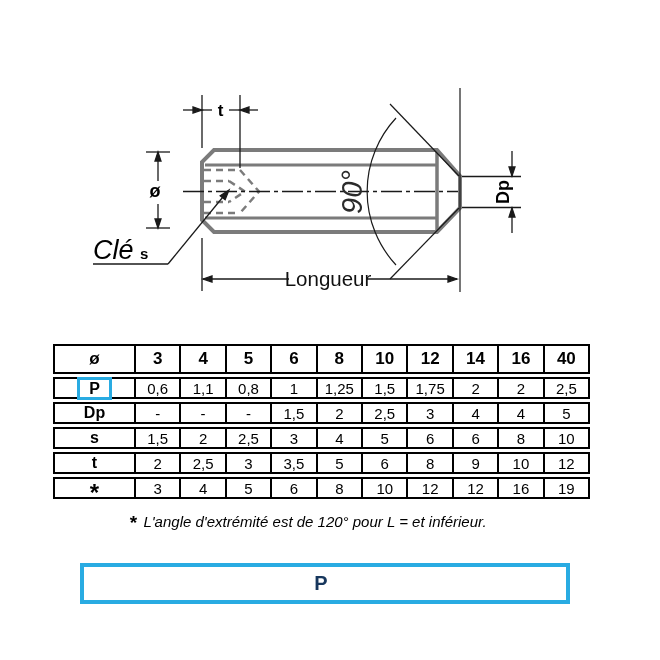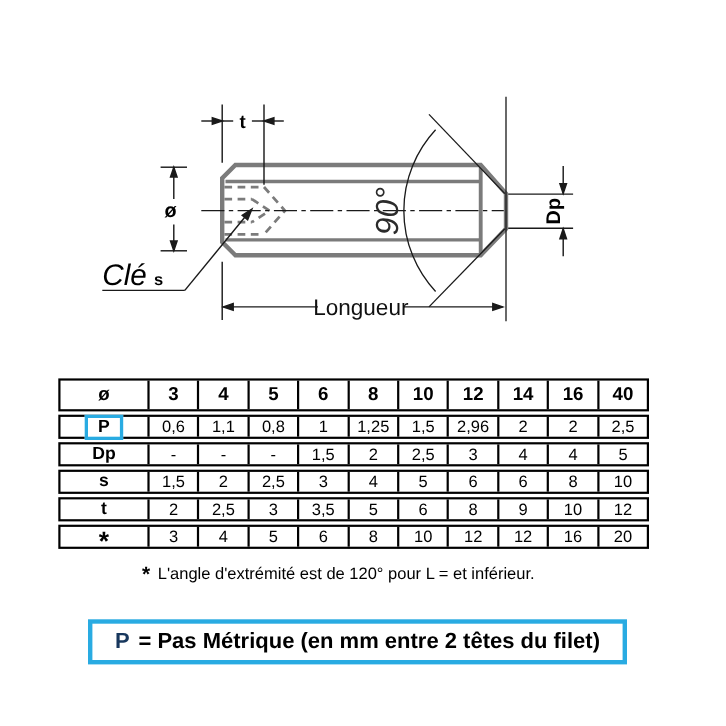--- a/index.html
+++ b/index.html
@@ -17,21 +17,21 @@
   .cell:last-child{border-right:none;}
   .cell.first{flex:0 0 79px;}
   .trow.header .cell{font-weight:bold;font-size:17px;}
   .cell.label{font-weight:bold;font-size:16px;}
   .cell.label.star{font-size:24px;}
   .cell.label.star span{position:relative;top:5px;}
   .hl{display:inline-block;border:3px solid #29abe2;padding:0 9px;line-height:17px;
       background:#fff;font-weight:bold;}
 
   
-  .footnote{position:absolute;left:129px;top:512px;white-space:nowrap;}
+  .footnote{position:absolute;left:129px;top:512px;white-space:nowrap;font-style:italic;}
   .fn-marker{font-weight:bold;font-size:19px;vertical-align:-2px;margin-right:7px;}
   .fn-text{font-size:15px;}
 
   
   .legend-box{position:absolute;left:80px;top:563px;width:490px;height:41px;
       box-sizing:border-box;border:4px solid #29abe2;background:#fff;
       display:flex;align-items:center;justify-content:center;
       font-weight:bold;font-size:20px;white-space:nowrap;}
   .legend-term{margin-right:8px;}
 </style>
@@ -136,21 +136,21 @@
         <div class="trow">
           <div class="cell first label">
             <span class="hl" style="border-color: rgb(41, 171, 226);">P</span>
           </div>
           <div class="cell">0,6</div>
           <div class="cell">1,1</div>
           <div class="cell">0,8</div>
           <div class="cell">1</div>
           <div class="cell">1,25</div>
           <div class="cell">1,5</div>
-          <div class="cell">2,96</div>
+          <div class="cell">1,75</div>
           <div class="cell">2</div>
           <div class="cell">2</div>
           <div class="cell">2,5</div>
         </div>
         <div class="trow">
           <div class="cell first label">
             <span>Dp</span>
           </div>
           <div class="cell">-</div>
           <div class="cell">-</div>
@@ -199,27 +199,26 @@
           </div>
           <div class="cell">3</div>
           <div class="cell">4</div>
           <div class="cell">5</div>
           <div class="cell">6</div>
           <div class="cell">8</div>
           <div class="cell">10</div>
           <div class="cell">12</div>
           <div class="cell">12</div>
           <div class="cell">16</div>
-          <div class="cell">20</div>
+          <div class="cell">19</div>
         </div>
       </div>
   </div>
 
   <div class="footnote">
     <span class="fn-marker">*</span><span class="fn-text">L'angle d'extrémité est de 120° pour L = et inférieur.</span>
   </div>
 
   <div class="legend-box" style="border-color: rgb(41, 171, 226);">
     <span class="legend-term" style="color: rgb(23, 55, 93);">P</span>
-    <span>= Pas Métrique (en mm entre 2 têtes du filet)</span>
   </div>
 
 </div>
 
 </body></html>

